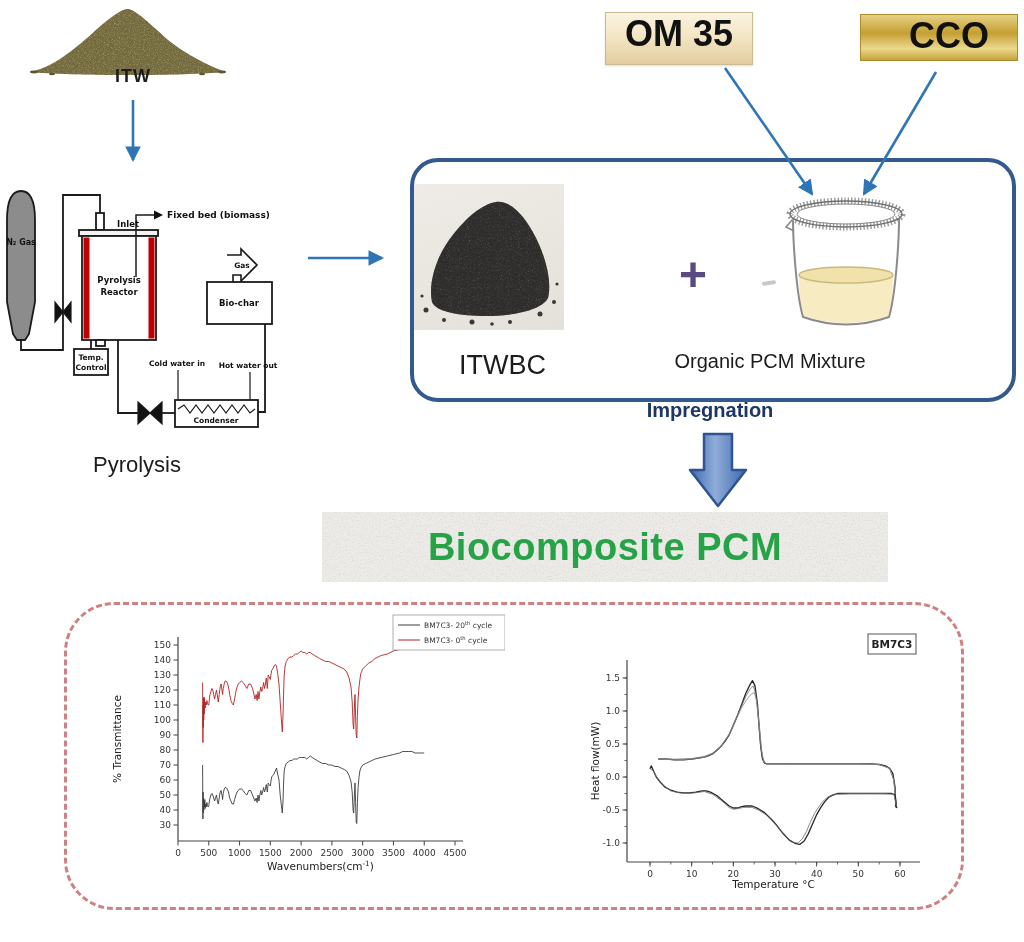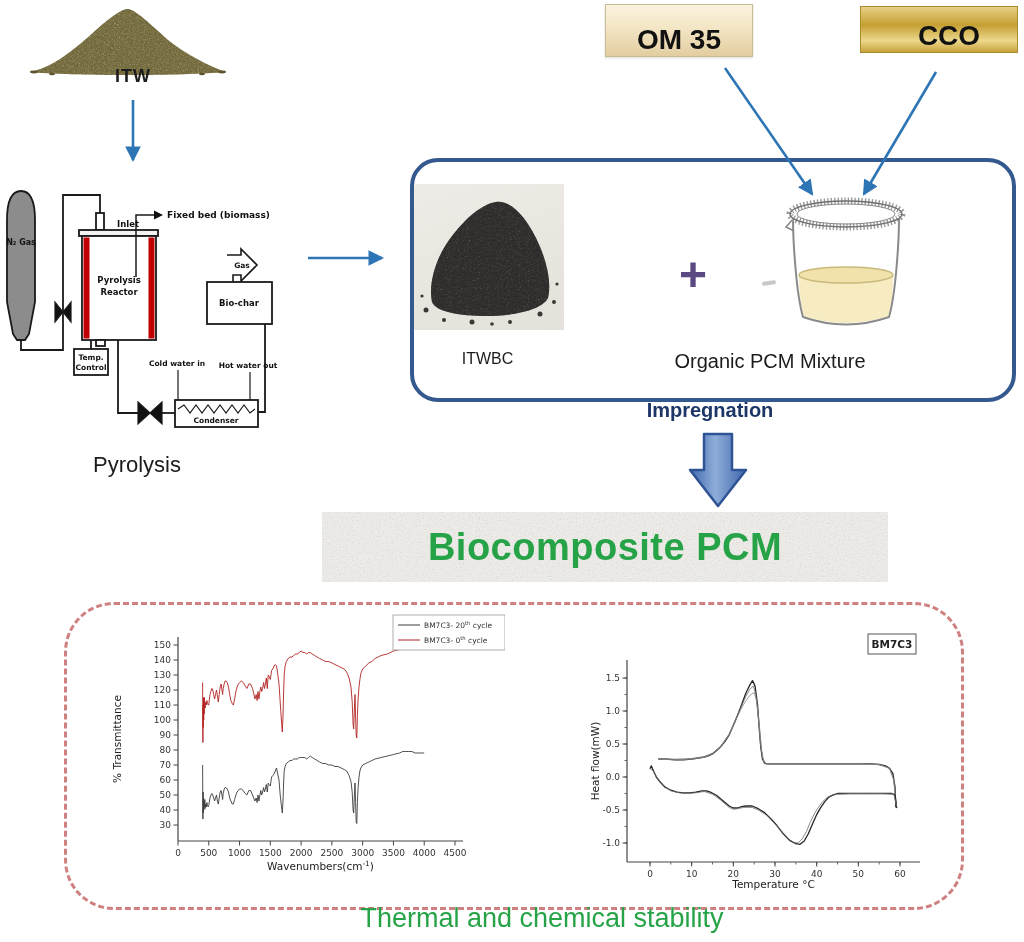--- a/index.html
+++ b/index.html
@@ -2,28 +2,28 @@
 <html><head>
 <meta charset="utf-8">
 <style>
   html,body{margin:0;padding:0;background:#fff;}
   #stage{position:relative;width:1024px;height:942px;background:#ffffff;overflow:hidden;
          font-family:"Liberation Sans",sans-serif;color:#1a1a1a;}
   .abs{position:absolute;}
   .lbl{position:absolute;text-align:center;color:#1c1c1c;}
   #itw-label{left:83px;top:66px;width:100px;font-size:18px;font-weight:bold;letter-spacing:1px;}
   #pyrolysis-label{left:52px;top:452px;width:170px;font-size:22px;}
-  #itwbc-label{left:415px;top:350px;width:145px;font-size:16px;}
+  #itwbc-label{left:415px;top:350px;width:145px;font-size:27px;padding-left:15px;}
   #pcm-label{left:640px;top:350px;width:260px;font-size:20px;}
   #impregnation-label{left:600px;top:399px;width:220px;font-size:20px;font-weight:bold;color:#1c3667;}
   #plus-sign{left:666px;top:248px;width:54px;height:54px;font-size:48px;font-weight:bold;
              color:#5b4a82;text-align:center;line-height:54px;}
   #smudge{left:762px;top:281px;width:14px;height:4px;background:#9a9a9a;border-radius:2px;opacity:.55;transform:rotate(-8deg);}
-  .pill{position:absolute;display:flex;align-items:flex-end;justify-content:center;
-        font-size:28px;font-weight:bold;color:#111;}
+  .pill{position:absolute;display:flex;align-items:flex-start;justify-content:center;
+        font-size:36px;font-weight:bold;color:#111;margin-top:8px;}
   #om35-box{left:605px;top:4px;width:146px;height:51px;
     background:linear-gradient(180deg,#faf3e0 0%,#f3e6c5 45%,#e2cda0 100%);
     border:1px solid #cbbb92;box-shadow:0 1px 2px rgba(0,0,0,.15);}
   #cco-box{left:860px;top:6px;width:136px;height:45px;
     background:linear-gradient(180deg,#e7d184 0%,#c59f33 40%,#ecd88c 75%,#c7a23c 100%);
     border:1px solid #ab8c2e;padding-left:20px;}
   #mix-box{left:410px;top:158px;width:598px;height:236px;border:4.5px solid #34598f;border-radius:28px;background:#fff;}
   #itwbc-photo{left:414px;top:184px;width:150px;height:146px;background:linear-gradient(160deg,#efece7,#e4e1da);}
   #banner{left:322px;top:512px;width:566px;height:70px;}
   #banner-text{position:absolute;left:0;top:0;width:100%;height:100%;display:flex;align-items:center;
@@ -338,14 +338,13 @@
         <path d="M73.3,138.5 L90.0,139.2 L106.7,138.5 L119.2,136.5 L127.5,133.2 L135.8,126.0 L144.2,114.1 L152.5,95.0 L156.7,85.7 L160.8,76.5 L165.0,69.2 L168.3,65.9 L170.8,74.5 L173.3,97.6 L175.4,124.0 L177.5,137.2 L180.0,143.1 L181.7,143.8 L206.7,143.8 L240.0,143.8 L273.3,143.8 L294.2,144.5 L304.6,148.4 L308.8,160.3 L311.3,186.7" fill="none" stroke="#6e6e6e" stroke-width="0.8" stroke-linejoin="round"></path>
         <path d="M73.3,139.2 L90.0,139.8 L106.7,139.2 L119.2,137.2 L127.5,133.9 L135.8,126.6 L144.2,114.8 L152.5,96.3 L156.7,87.7 L160.8,81.1 L165.0,75.2 L169.2,72.5 L171.7,81.1 L174.2,104.2 L176.7,130.6 L178.8,141.8 L181.7,143.8 L206.7,143.8 L240.0,143.8 L273.3,143.8 L294.2,144.5 L304.6,148.4 L308.8,160.3 L310.8,183.4" fill="none" stroke="#8a8a8a" stroke-width="0.8" stroke-linejoin="round"></path>
         <path d="M65.0,149.1 L66.3,145.8 L68.3,150.4 L71.3,157.0 L75.4,162.3 L79.6,166.9 L85.8,170.2 L92.1,172.2 L98.3,172.8 L104.6,172.8 L110.8,172.2 L117.1,170.9 L121.3,170.9 L125.4,172.2 L131.7,175.5 L137.9,180.8 L144.2,186.0 L148.3,188.0 L152.5,188.0 L156.7,186.7 L160.8,186.0 L167.1,186.0 L173.3,188.7 L179.6,192.6 L185.8,198.6 L192.1,205.8 L198.3,213.8 L204.6,220.4 L210.8,223.7 L215.0,224.3 L219.2,221.0 L223.3,213.8 L227.5,203.9 L231.7,194.6 L235.8,187.4 L240.0,181.4 L244.2,176.8 L248.3,174.8 L252.5,173.5 L260.8,173.5 L273.3,173.5 L285.8,173.5 L298.3,173.5 L306.7,173.5 L310.0,174.8 L311.7,188.0" fill="none" stroke="#262626" stroke-width="1.3" stroke-linejoin="round"></path>
         <path d="M65.0,148.4 L68.3,151.1 L73.3,159.6 L79.6,166.2 L85.8,170.9 L94.2,172.8 L102.5,173.5 L110.8,172.8 L119.2,171.5 L127.5,174.2 L135.8,180.1 L144.2,187.4 L148.3,189.3 L152.5,188.7 L158.8,187.4 L167.1,187.4 L173.3,190.0 L181.7,195.3 L190.0,203.9 L198.3,213.1 L204.6,219.7 L208.8,222.3 L212.9,223.0 L217.1,219.0 L221.3,211.8 L225.4,201.9 L229.6,193.3 L233.8,186.7 L237.9,181.4 L242.1,177.5 L246.3,175.5 L252.5,174.2 L265.0,173.5 L281.7,173.5 L298.3,173.5 L308.8,174.2 L311.7,186.7" fill="none" stroke="#6e6e6e" stroke-width="0.8" stroke-linejoin="round"></path>
         <text x="188.5" y="268" text-anchor="middle" font-size="10.5" fill="#222"><tspan>Temperature °C</tspan></text>
         <text x="14" y="141" text-anchor="middle" font-size="10.5" fill="#222" transform="rotate(-90 14 141)"><tspan>Heat flow(mW)</tspan></text>
         <rect x="283" y="14" width="48" height="20" fill="#fff" stroke="#555" stroke-width="1"></rect>
         <text x="307" y="28" text-anchor="middle" font-size="10.5" font-weight="bold" fill="#222">BM7C3</text>
       </svg></div>
 
-  <div class="lbl" id="stability-label">Thermal and chemical stability</div>
 </div>
 
 </body></html>

